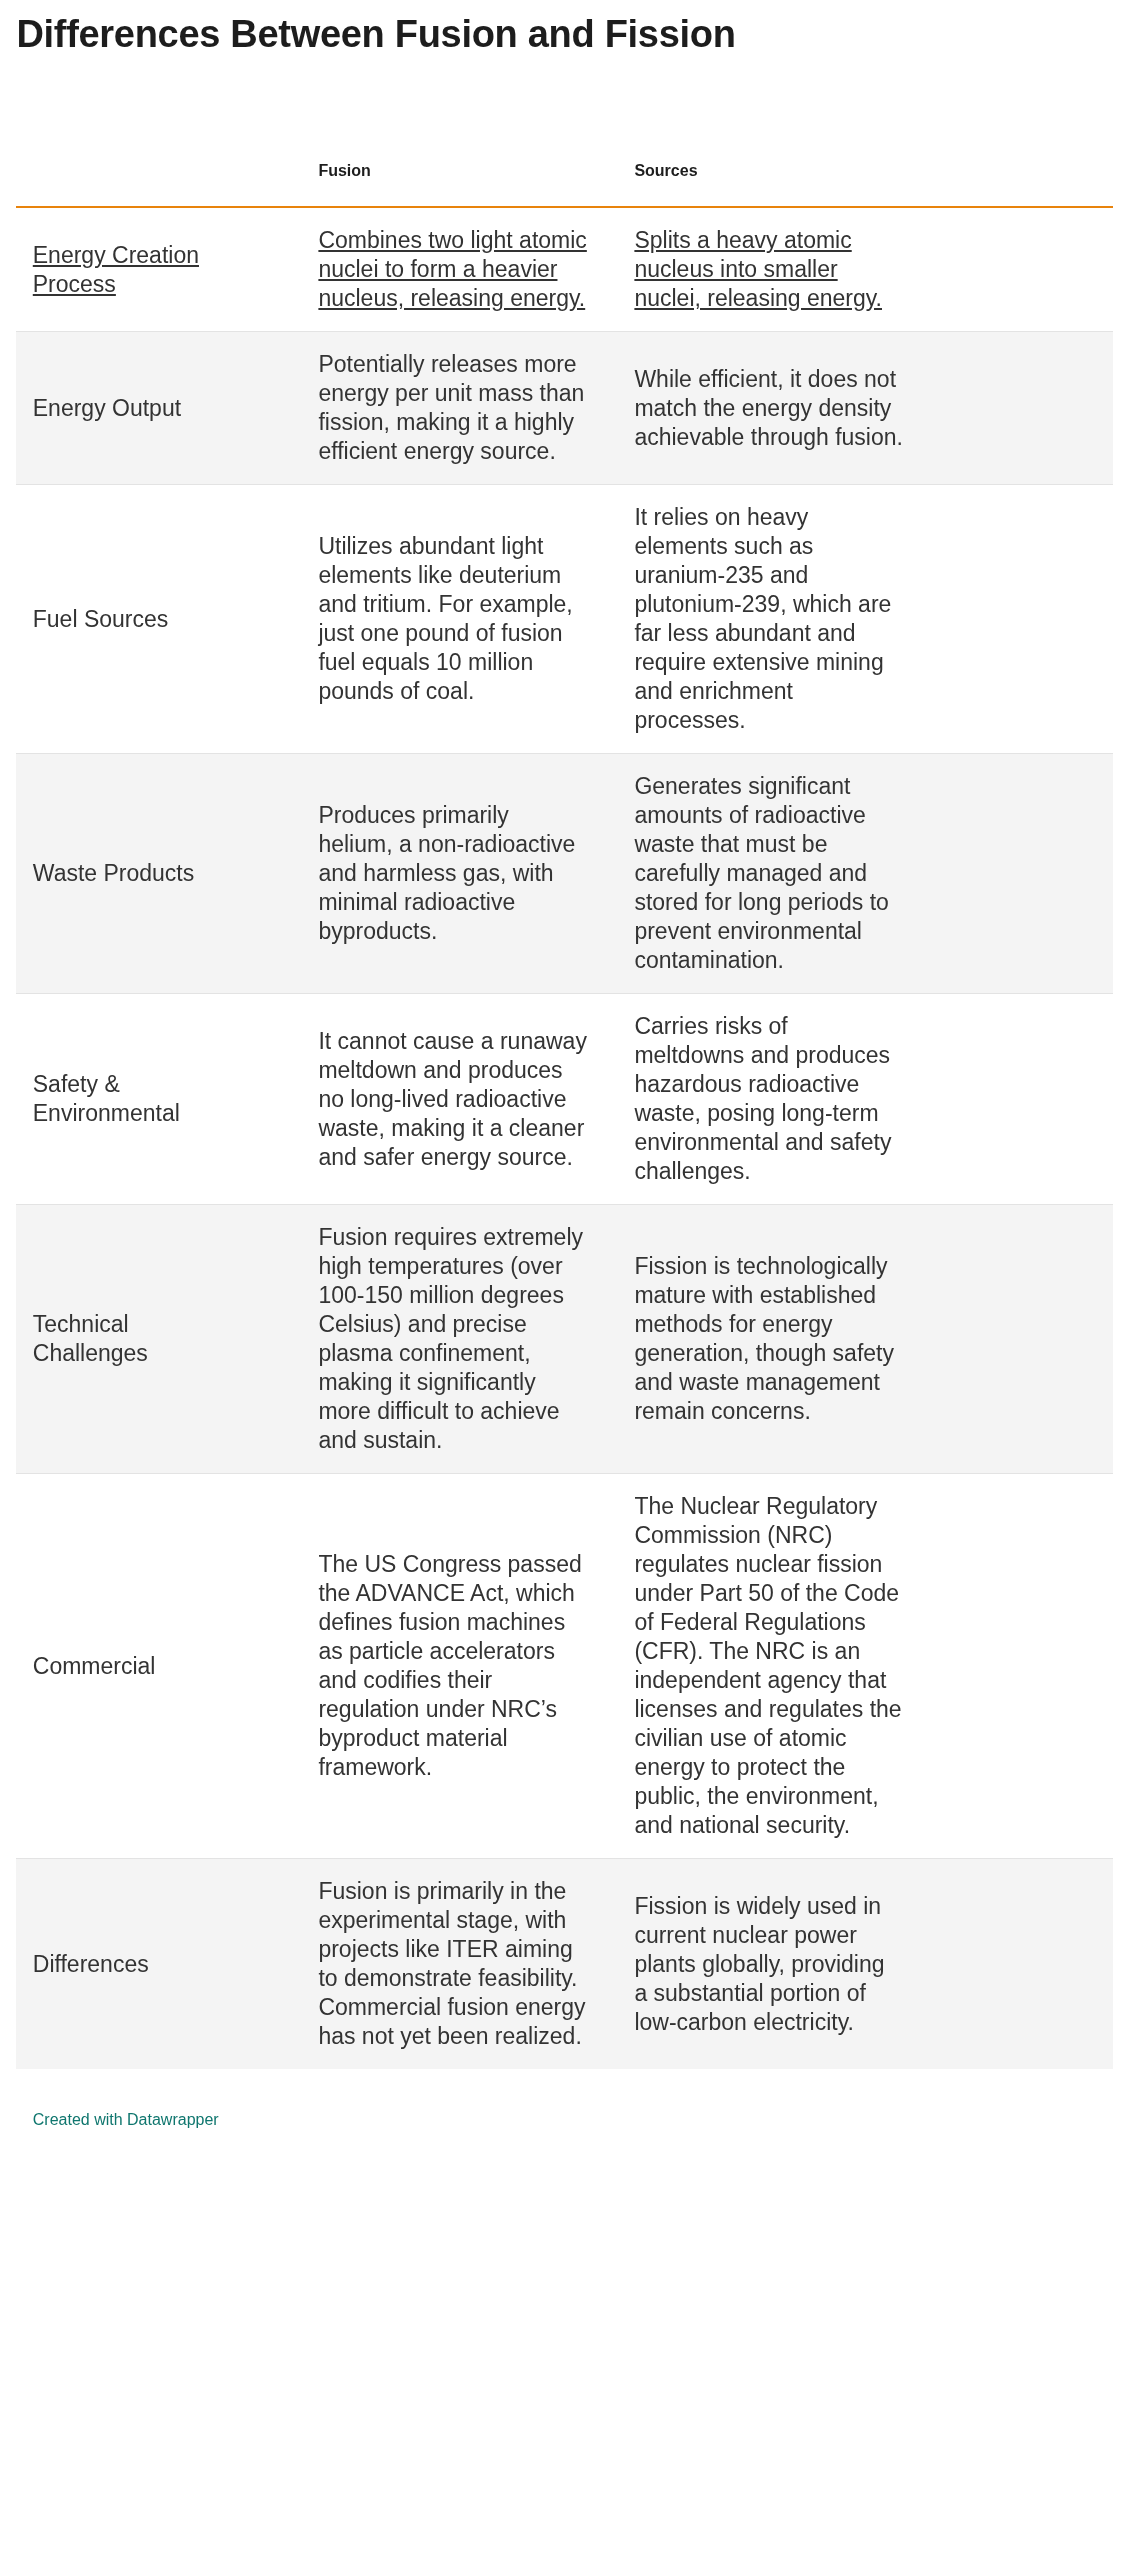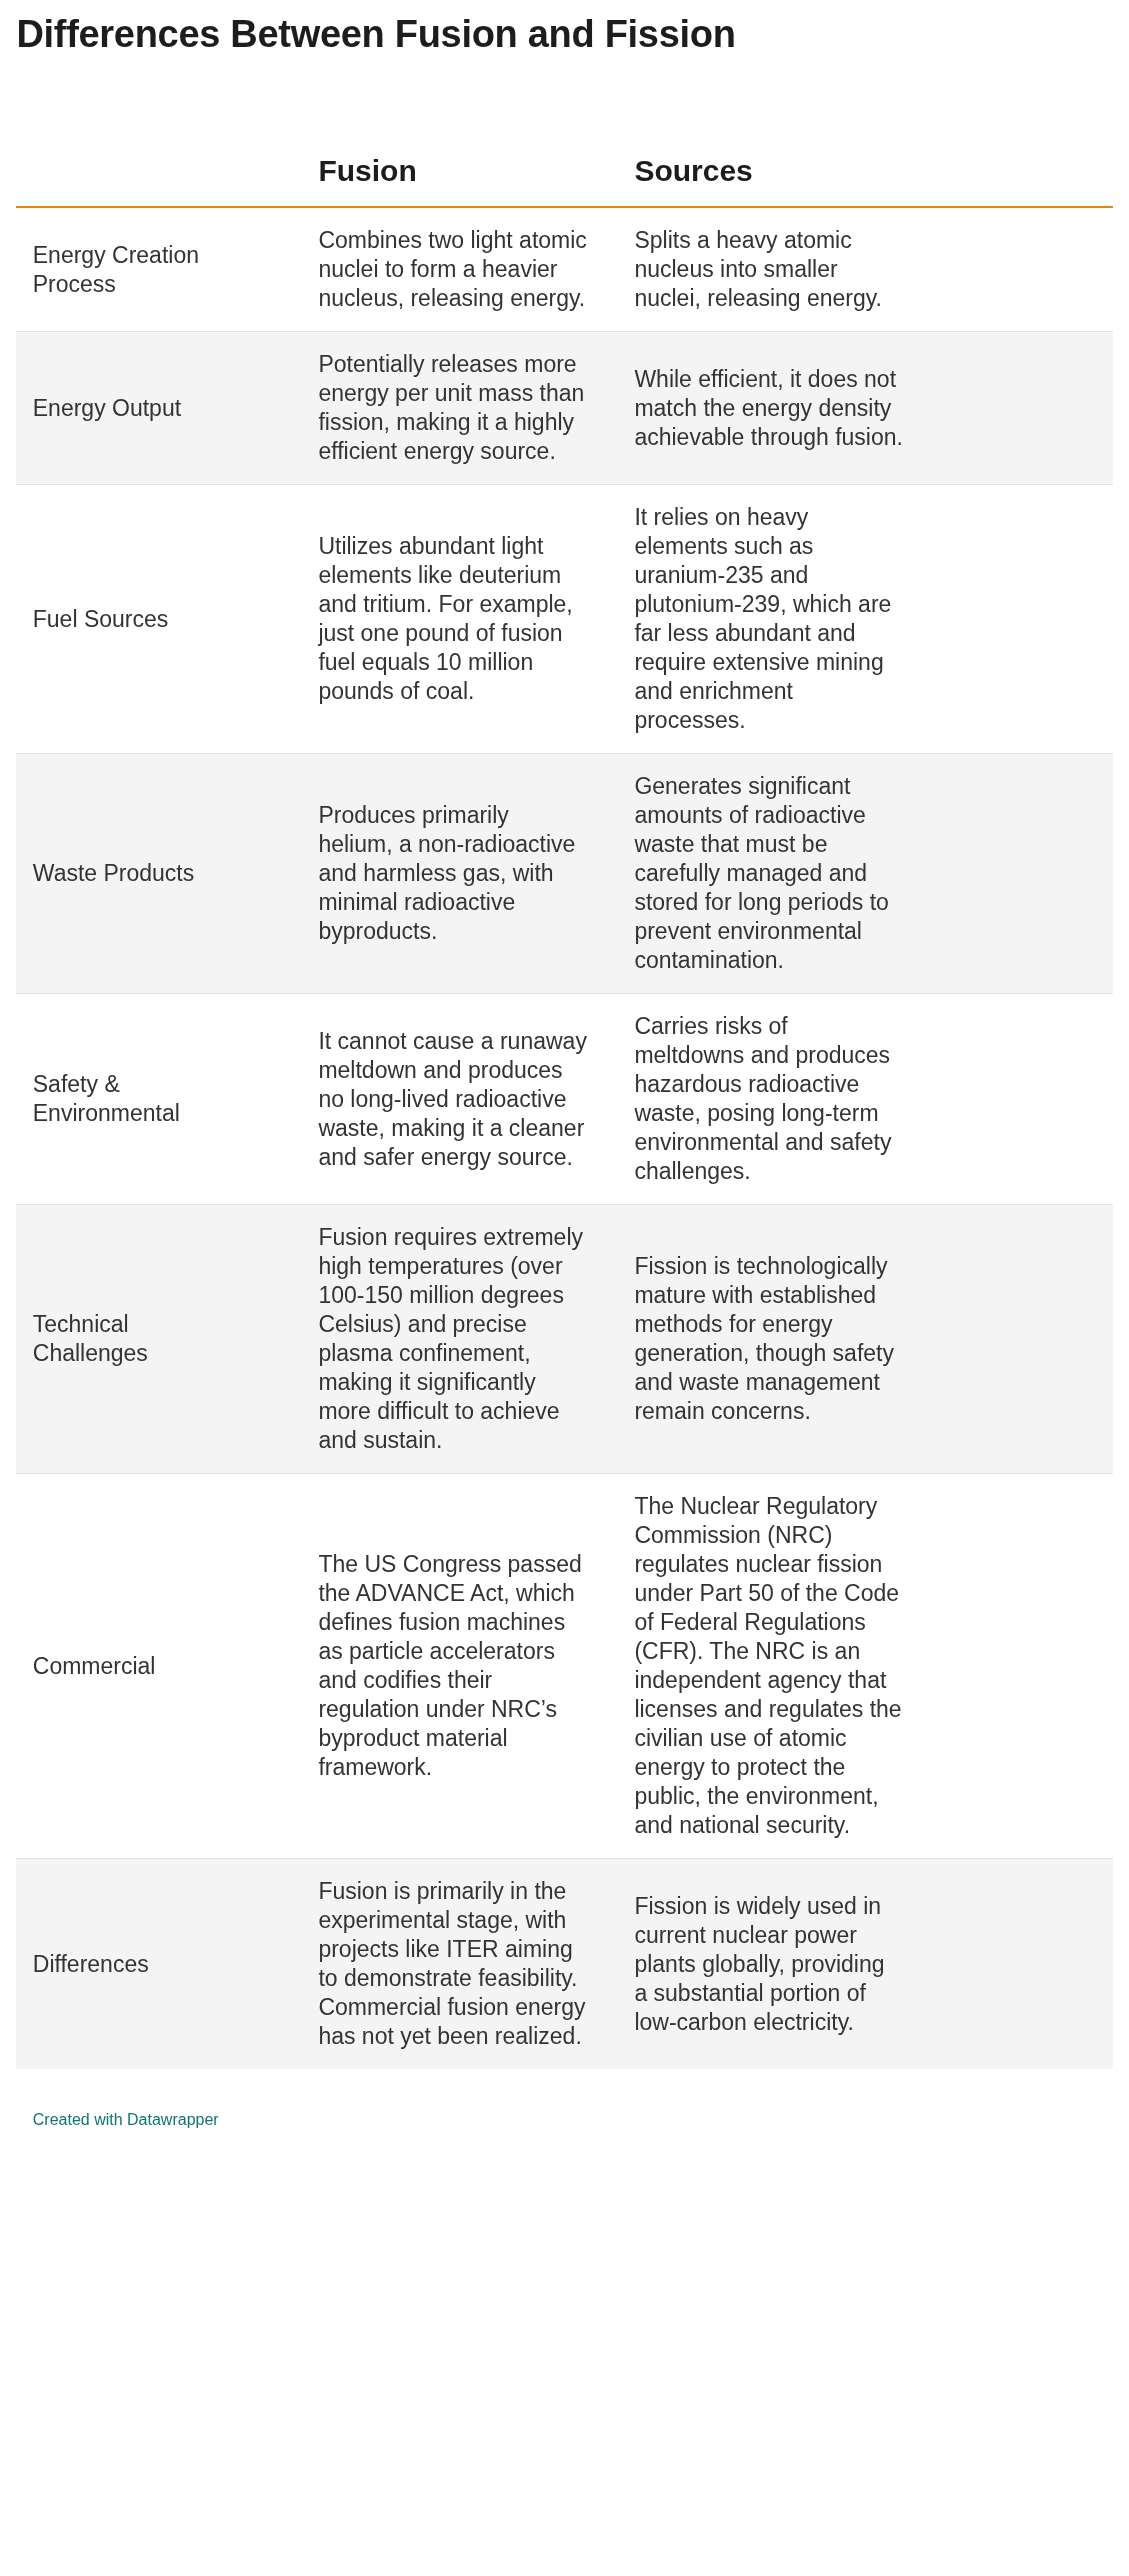--- a/index.html
+++ b/index.html
@@ -29,30 +29,30 @@
     border-collapse: collapse;
     table-layout: fixed;
   }
   col.c-label   { width: 302px; }
   col.c-fusion  { width: 316px; }
   col.c-fission { width: auto; }
 
   thead th {
     text-align: left;
     vertical-align: bottom;
-    font-size: 30px;
+    font-size: 16px;
     line-height: 31px;
     font-weight: 700;
     color: #1d1d1d;
     padding: 0 9px 20px 0;
   }
   thead th.label-col { padding-left: 16.4px; }
 
   tbody tr { border-top: 0.9px solid #e3e3e3; }
-  tbody tr:first-child { border-top: 2.7px solid #e8830c; }
+  tbody tr:first-child { border-top: 2.7px solid #e8830c; text-decoration: underline; }
   tbody tr:nth-child(even) { background: #f4f4f4; }
 
   tbody th, tbody td {
     vertical-align: middle;
     text-align: left;
     font-size: 23px;
     line-height: 29px;
     font-weight: 400;
     color: #333333;
     padding: 18px 9px 18px 0;

